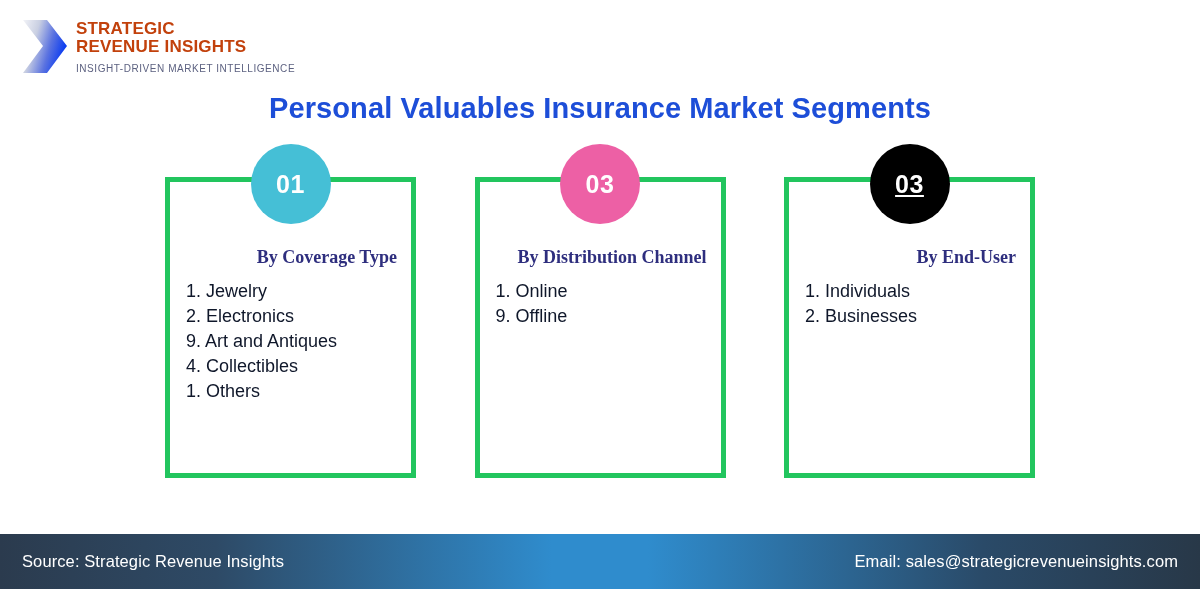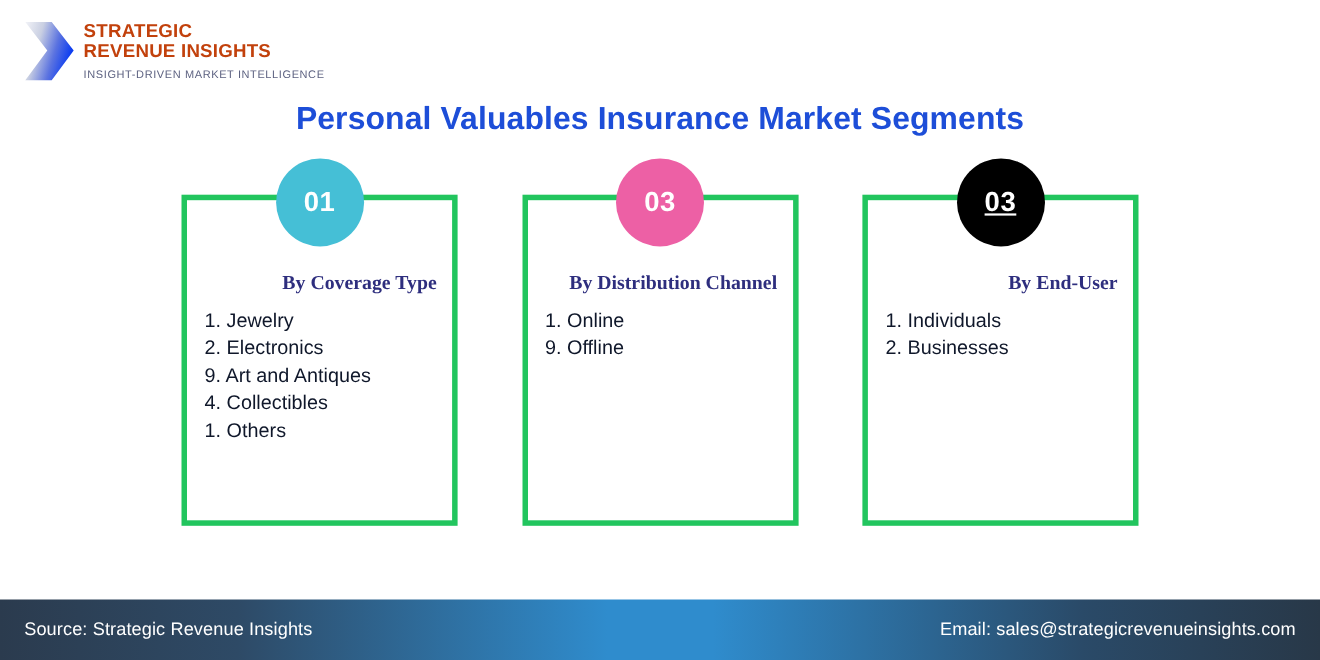--- a/index.html
+++ b/index.html
@@ -115,21 +115,21 @@
   .card-list li {
     font-size: 18px;
     line-height: 25px;
     color: #0f172a;
   }
 
   
   #footer {
     position: absolute;
     left: 0;
-    bottom: 0;
+    bottom: 11px;
     width: 1200px;
     height: 55px;
     background: linear-gradient(90deg, #2b3b4e 0%, #2e4a66 18%, #2f8ccd 46%, #2f8ccd 54%, #2a4a68 82%, #283848 100%);
     display: flex;
     align-items: center;
     justify-content: space-between;
     padding: 0 22px;
   }
   .footer-text {
     color: #ffffff;

